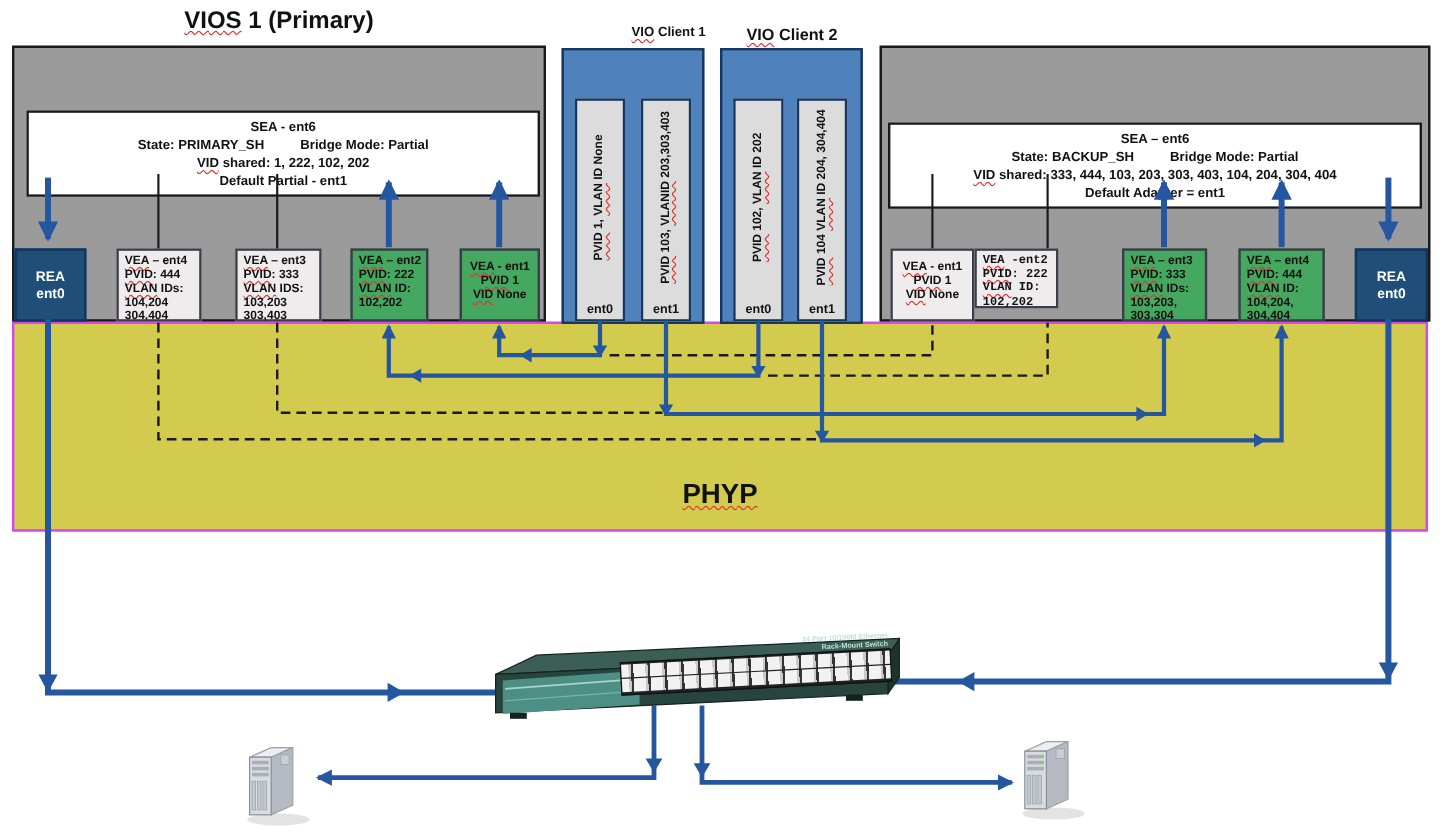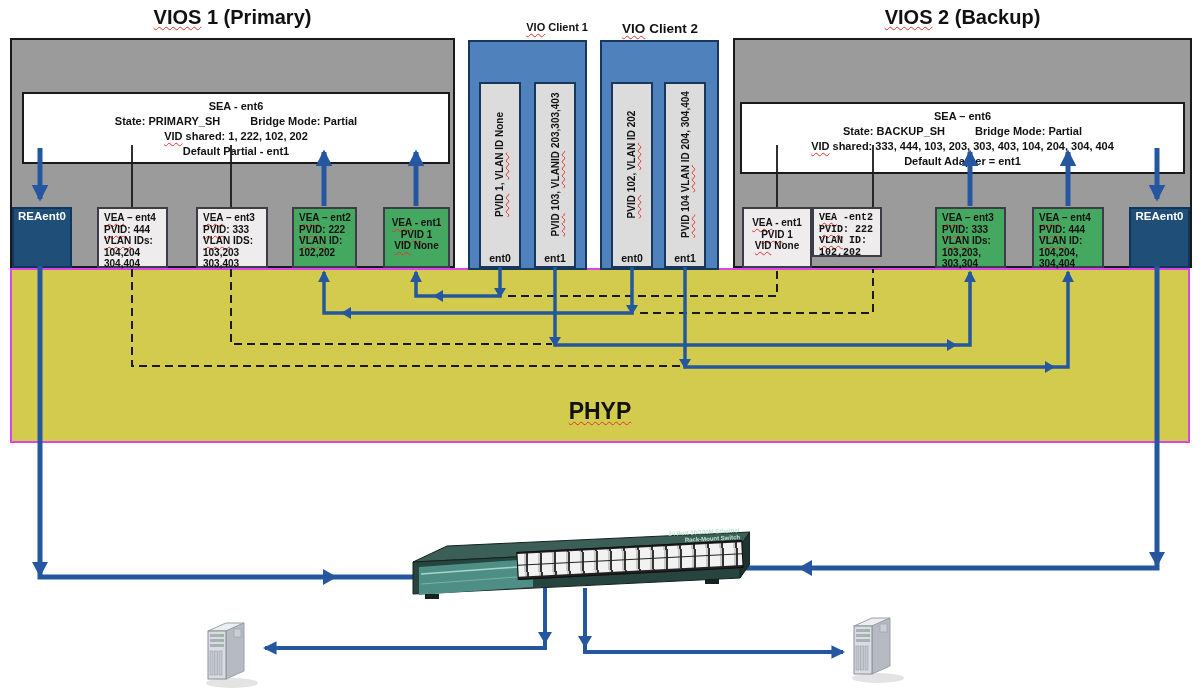--- a/index.html
+++ b/index.html
@@ -6,21 +6,21 @@
   #canvas{position:relative;width:1200px;height:694px;background:#ffffff;
           font-family:"Liberation Sans",sans-serif;overflow:hidden;}
   .abs{position:absolute;}
   .title{font-weight:bold;text-align:center;color:#111;}
   .vios-panel{background:#9b9b9b;border:2px solid #1a1a1a;z-index:2;}
   .sea-box{background:#ffffff;border:2px solid #1a1a1a;z-index:5;text-align:center;
            font-size:11px;font-weight:bold;color:#111;line-height:15px;padding-top:5px;}
   .sea-state-row{display:flex;justify-content:center;gap:30px;}
   .rea-box{background:#1f4e79;border:2px solid #12365a;z-index:5;color:#fff;
            font-weight:bold;font-size:11.5px;text-align:center;line-height:14px;
-           display:flex;justify-content:center;}
+           display:flex;flex-direction:column;justify-content:center;}
   .vea{border:2px solid #3c3c4a;z-index:5;font-size:10px;font-weight:bold;
        line-height:11.6px;color:#111;padding:3px 0 16px 5px;box-sizing:border-box;}
   .vea.standby{background:#eeecec;}
   .vea.active{background:#45a860;}
   .vea.center{text-align:center;padding:8px 0 0 0;}
   .client-panel{background:#4f81bd;border:2px solid #17375e;z-index:2;}
   .slab{background:#dcdcdc;border:2px solid #17375e;z-index:4;box-sizing:border-box;}
   .slab .vwrap{position:absolute;left:0;right:0;top:0;bottom:22px;display:flex;
                align-items:center;justify-content:center;}
   .slab .vtext{transform:rotate(-90deg);white-space:nowrap;font-size:10px;
@@ -44,21 +44,20 @@
             color:#bfe3cf;font-size:6px;line-height:7px;text-align:right;font-weight:bold;}
   
   .server{z-index:7;}
 </style>
 </head>
 <body>
 
 <div id="canvas">
 
   <div class="abs title" style="left:10px;top:6px;width:445px;font-size:20px;"><span class="sq">VIOS</span> 1 (Primary)</div>
-  <div class="abs title" style="left:733px;top:6px;width:459px;font-size:20px;"><span class="sq">VIOS</span> 2 (Backup)</div>
   <div class="abs title" style="left:466px;top:21px;width:122px;font-size:11px;text-align:right;"><span class="sq">VIO</span> Client 1</div>
   <div class="abs title" style="left:599px;top:21px;width:122px;font-size:13.5px;"><span class="sq">VIO</span> Client 2</div>
 
   <div class="abs vios-panel" style="left:10px;top:38px;width:441px;height:226px;"></div>
   <div class="abs vios-panel" style="left:733px;top:38px;width:455px;height:226px;"></div>
 
   <div class="abs phyp" style="left:10px;top:268px;width:1176px;height:171px;">
     <div class="phyp-label sq-host"><span class="sq">PHYP</span></div>
   </div>
 

